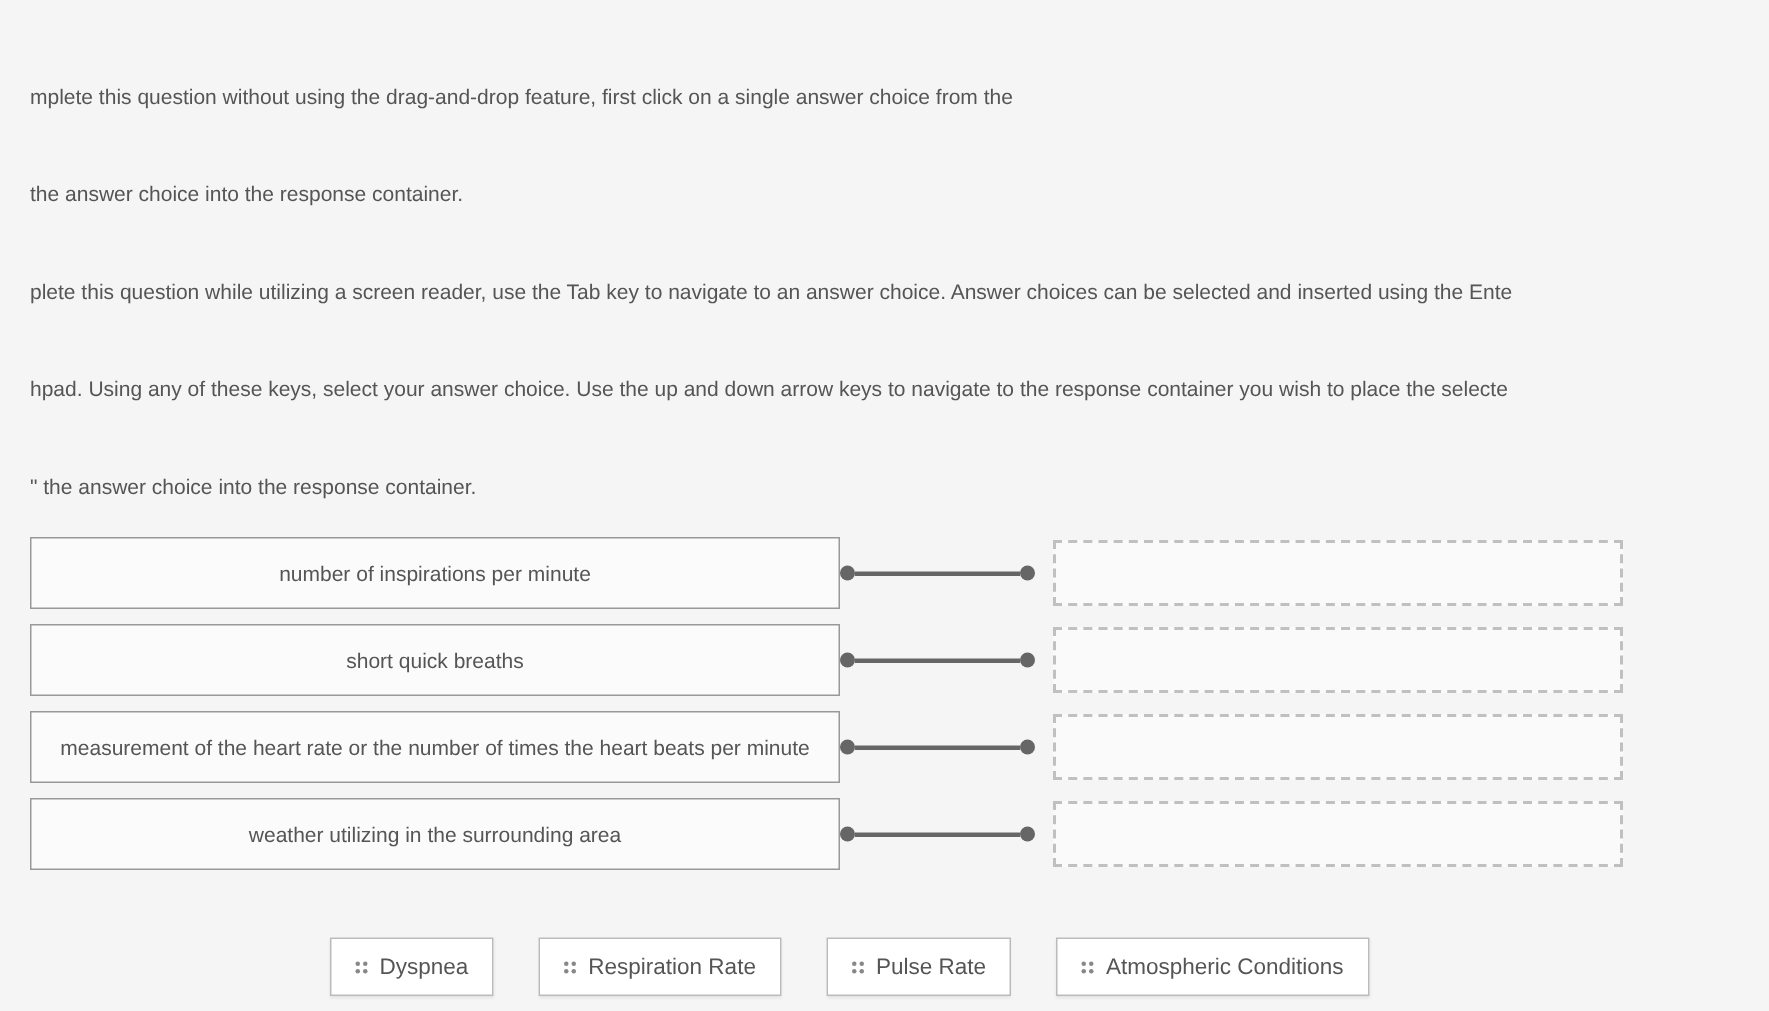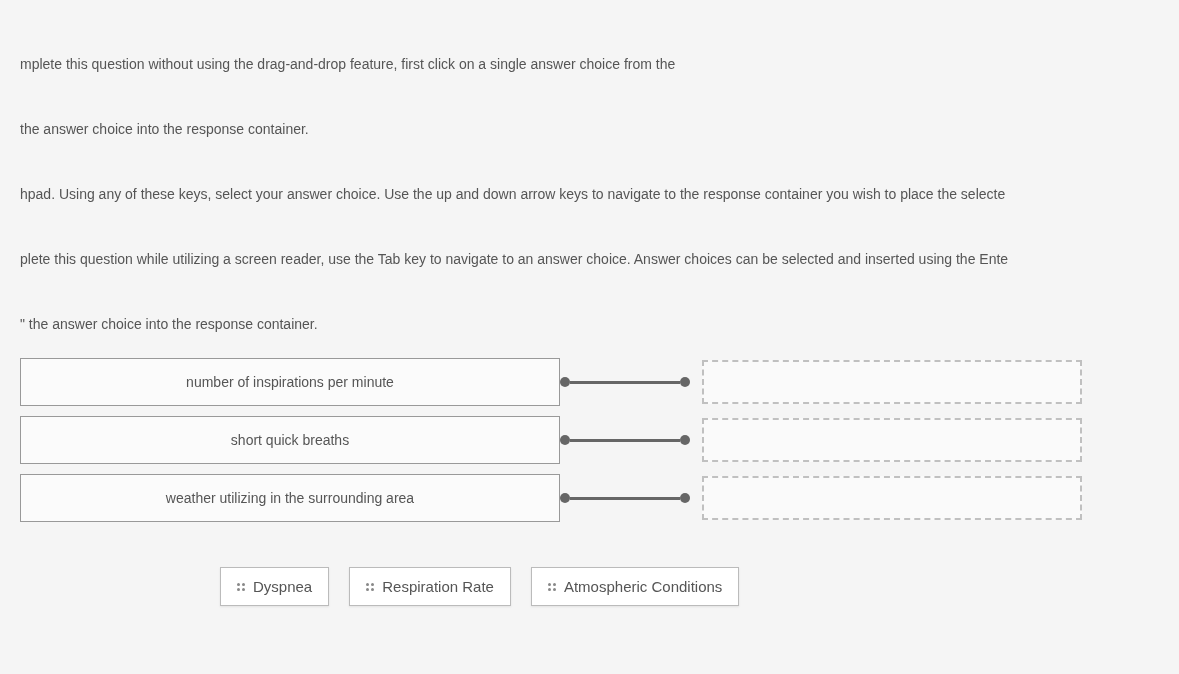--- a/index.html
+++ b/index.html
@@ -69,21 +69,21 @@
     }
     .drop-target {
       width: 380px;
       height: 44px;
       border: 2px dashed #c0c0c0;
       background: #fafafa;
       margin-left: 12px;
     }
     .choices-bar {
       display: flex;
-      gap: 20px;
+      gap: 30px;
       margin-top: 40px;
       padding-left: 200px;
       flex-wrap: wrap;
     }
     .choice-chip {
       border: 1px solid #bbb;
       background: #fff;
       padding: 10px 16px;
       font-size: 15px;
       color: #555;
@@ -108,22 +108,22 @@
       background: #888;
       border-radius: 50%;
     }
   </style>
 </head>
 <body>
 
 <div class="instructions">
   <p>mplete this question without using the drag-and-drop feature, first click on a single answer choice from the</p>
   <p>the answer choice into the response container.</p>
+  <p>plete this question while utilizing a screen reader, use the Tab key to navigate to an answer choice. Answer choices can be selected and inserted using the Ente</p>
   <p>hpad. Using any of these keys, select your answer choice. Use the up and down arrow keys to navigate to the response container you wish to place the selecte</p>
-  <p>plete this question while utilizing a screen reader, use the Tab key to navigate to an answer choice. Answer choices can be selected and inserted using the Ente</p>
   <p>" the answer choice into the response container.</p>
 </div>
 
 <div class="matching-area">
 
   <div class="match-row">
     <div class="definition-box">
       <span>number of inspirations per minute</span>
     </div>
     <div class="connector">
@@ -139,20 +139,31 @@
       <span>short quick breaths</span>
     </div>
     <div class="connector">
       <div class="connector-dot"></div>
       <div class="connector-line"></div>
       <div class="connector-dot"></div>
     </div>
     <div class="drop-target"></div>
   </div>
 
+  <div class="match-row">
+    <div class="definition-box">
+      <span>measurement of the heart rate or the number of times the heart beats per minute</span>
+    </div>
+    <div class="connector">
+      <div class="connector-dot"></div>
+      <div class="connector-line"></div>
+      <div class="connector-dot"></div>
+    </div>
+    <div class="drop-target"></div>
+  </div>
 
   <div class="match-row">
     <div class="definition-box">
       <span>weather utilizing in the surrounding area</span>
     </div>
     <div class="connector">
       <div class="connector-dot"></div>
       <div class="connector-line"></div>
       <div class="connector-dot"></div>
     </div>
@@ -185,20 +196,33 @@
           <span class="grip-dot"></span>
         </span>
       <span class="grip-row">
           <span class="grip-dot"></span>
           <span class="grip-dot"></span>
         </span>
     </span>
     <span>Respiration Rate</span>
   </div>
 
+  <div class="choice-chip">
+    <span class="grip">
+      <span class="grip-row">
+          <span class="grip-dot"></span>
+          <span class="grip-dot"></span>
+        </span>
+      <span class="grip-row">
+          <span class="grip-dot"></span>
+          <span class="grip-dot"></span>
+        </span>
+    </span>
+    <span>Pulse Rate</span>
+  </div>
 
   <div class="choice-chip">
     <span class="grip">
       <span class="grip-row">
           <span class="grip-dot"></span>
           <span class="grip-dot"></span>
         </span>
       <span class="grip-row">
           <span class="grip-dot"></span>
           <span class="grip-dot"></span>

